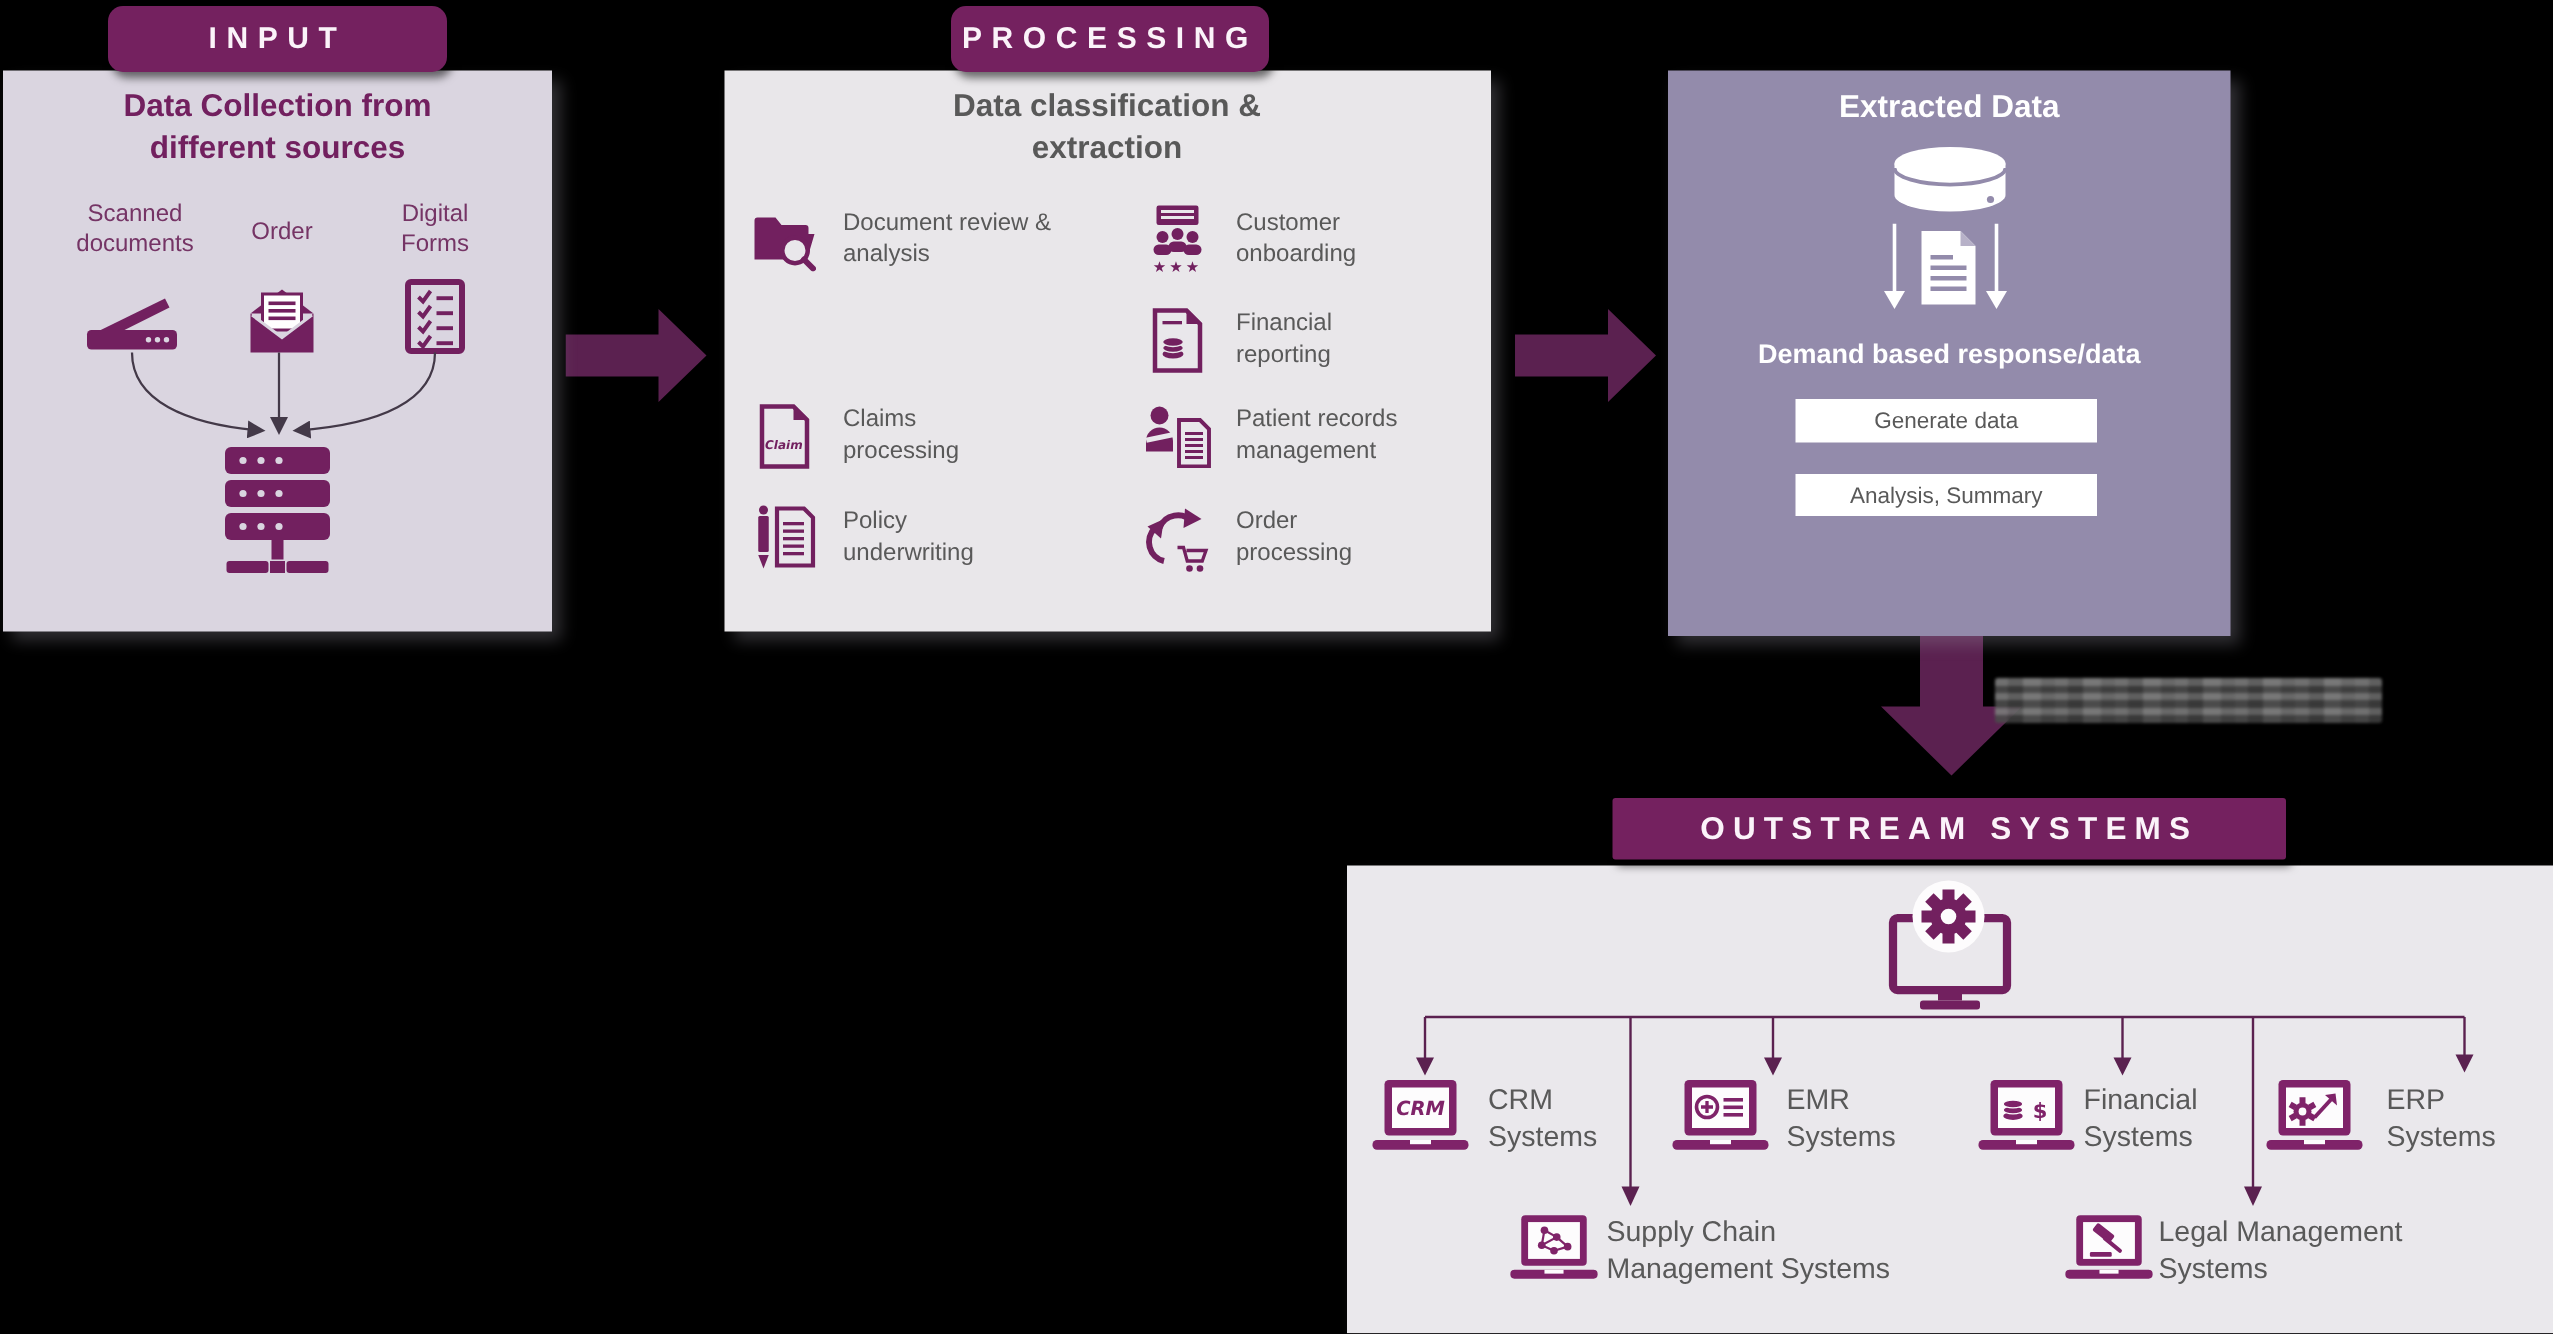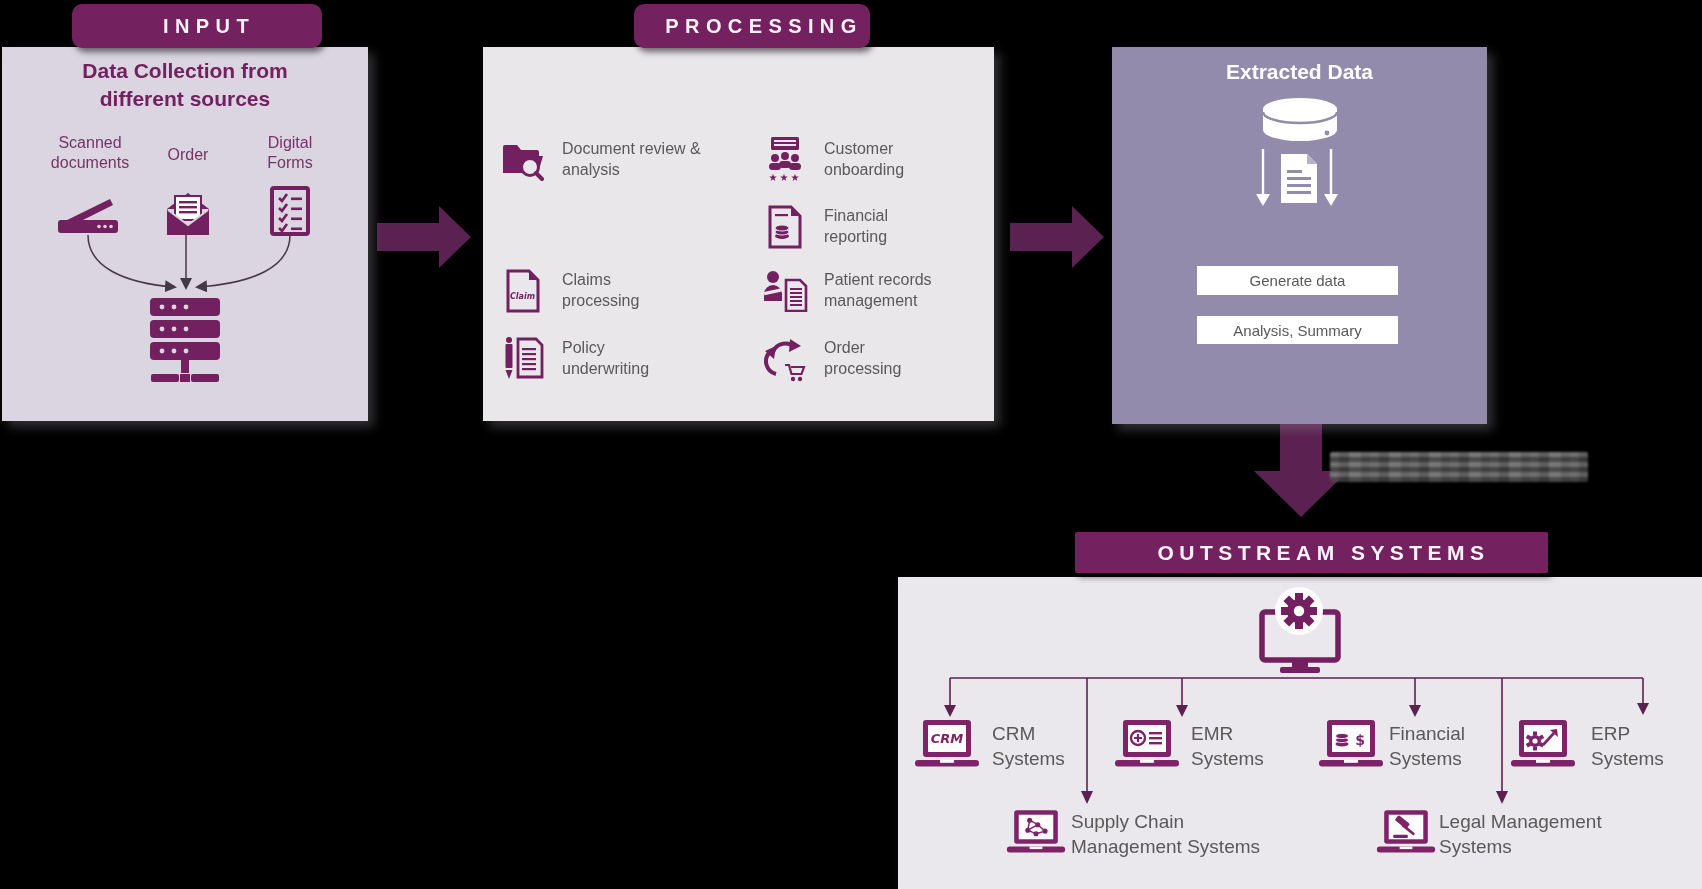--- a/index.html
+++ b/index.html
@@ -2,21 +2,21 @@
 <html><head>
 <meta charset="utf-8">
 <style>
   html,body{margin:0;padding:0;background:#000;}
   .canvas{position:relative;width:1702px;height:889px;background:#000;overflow:hidden;
           font-family:"Liberation Sans",sans-serif;}
   .abs{position:absolute;}
   .banner{background:#74215f;color:#fbf3f9;font-weight:bold;font-size:20px;
           letter-spacing:.32em;text-align:center;border-radius:10px;
           display:flex;align-items:center;justify-content:center;
-          box-shadow:3px 4px 6px rgba(0,0,0,.55);z-index:3;padding-left:24px;}
+          box-shadow:3px 4px 6px rgba(0,0,0,.55);z-index:3;}
   .panel{box-shadow:6px 6px 10px rgba(150,145,160,.32);z-index:1;}
   .panel-lav{background:#dad5e0;}
   .panel-gray{background:#e9e7ea;}
   .panel-purple{background:#938bab;}
   .ptitle{font-weight:bold;font-size:21px;text-align:center;line-height:1.35;white-space:pre-line;}
   .purple-t{color:#72205f;}
   .gray-t{color:#595959;}
   .white-t{color:#ffffff;}
   .src-label{font-size:16px;color:#753465;text-align:center;line-height:1.25;white-space:pre-line;}
   .proc-item{display:flex;align-items:center;gap:16px;width:255px;}
@@ -125,20 +125,22 @@
   <svg class="abs" style="left:377px;top:205px;" width="96" height="64" viewBox="0 0 96 64">
     <polygon points="0,18 62,18 62,1 94,32 62,63 62,46 0,46" fill="#5b2150"></polygon>
   </svg>
 
   <div class="abs banner" style="left:634px;top:4px;width:212px;height:44px;">
     <span>PROCESSING</span>
   </div>
 
   <div class="abs panel panel-gray" style="left:483px;top:47px;width:511px;height:374px;"></div>
 
+  <div class="abs ptitle gray-t" style="left:563px;top:57px;width:350px;z-index:2;">Data classification &amp;
+extraction</div>
 
   <div class="abs proc-item" style="left:499px;top:136px;z-index:2;">
     <span class="ic">
       <svg width="42" height="42" viewBox="0 0 42 42">
         <path d="M1,34 V8 a2,2 0 0 1 2,-2 h12 l4,5 h16 a2,2 0 0 1 2,2 v4 h4 l-5,17 z" fill="#72205f"></path>
         <circle cx="28" cy="28" r="8.5" fill="#e9e7eb" stroke="#72205f" stroke-width="3"></circle>
         <line x1="34" y1="34" x2="40" y2="40" stroke="#72205f" stroke-width="4" stroke-linecap="round"></line>
       </svg>
     </span>
     <span class="lbl">Document review &amp;
@@ -278,20 +280,21 @@
         <rect x="8" y="25" width="24" height="3"></rect>
       <rect x="8" y="32" width="24" height="3"></rect>
         <rect x="8" y="39" width="24" height="3"></rect>
     </g>
   </svg>
   <svg class="abs" style="left:1322px;top:149px;z-index:2;" width="18" height="58" viewBox="0 0 18 58">
     <line x1="9" y1="0" x2="9" y2="45" stroke="#fff" stroke-width="2.4"></line>
     <polygon points="2,45 16,45 9,57" fill="#fff"></polygon>
   </svg>
 
+  <div class="abs white-t" style="left:1112px;top:226px;width:375px;font-weight:bold;font-size:18px;text-align:center;z-index:2;">Demand based response/data</div>
 
   <div class="abs out-btn" style="left:1197px;top:266px;width:201px;height:29px;z-index:2;">
     <span>Generate data</span>
   </div>
   <div class="abs out-btn" style="left:1197px;top:316px;width:201px;height:28px;z-index:2;">
     <span>Analysis, Summary</span>
   </div>
 
   <svg class="abs" style="left:1253px;top:421px;" width="96" height="97" viewBox="0 0 96 97">
     <polygon points="27,0 69,0 69,50 95,50 48,96 1,50 27,50" fill="#5b2150"></polygon>

